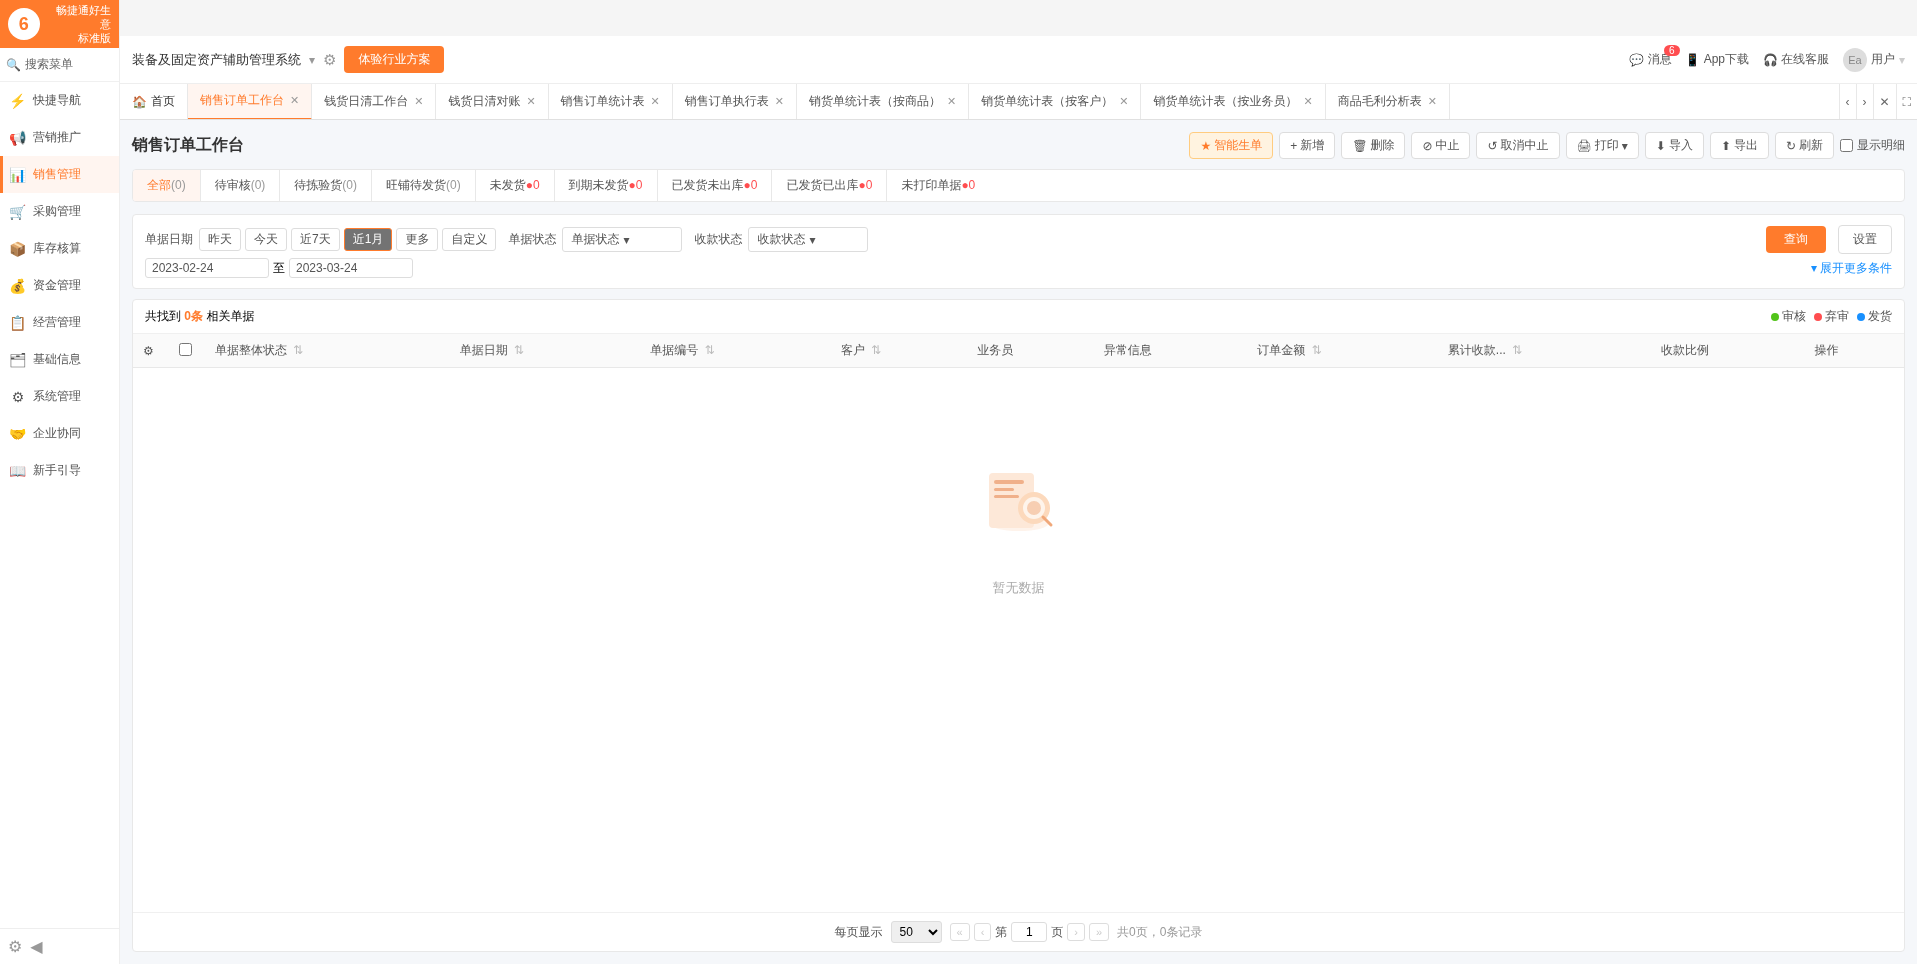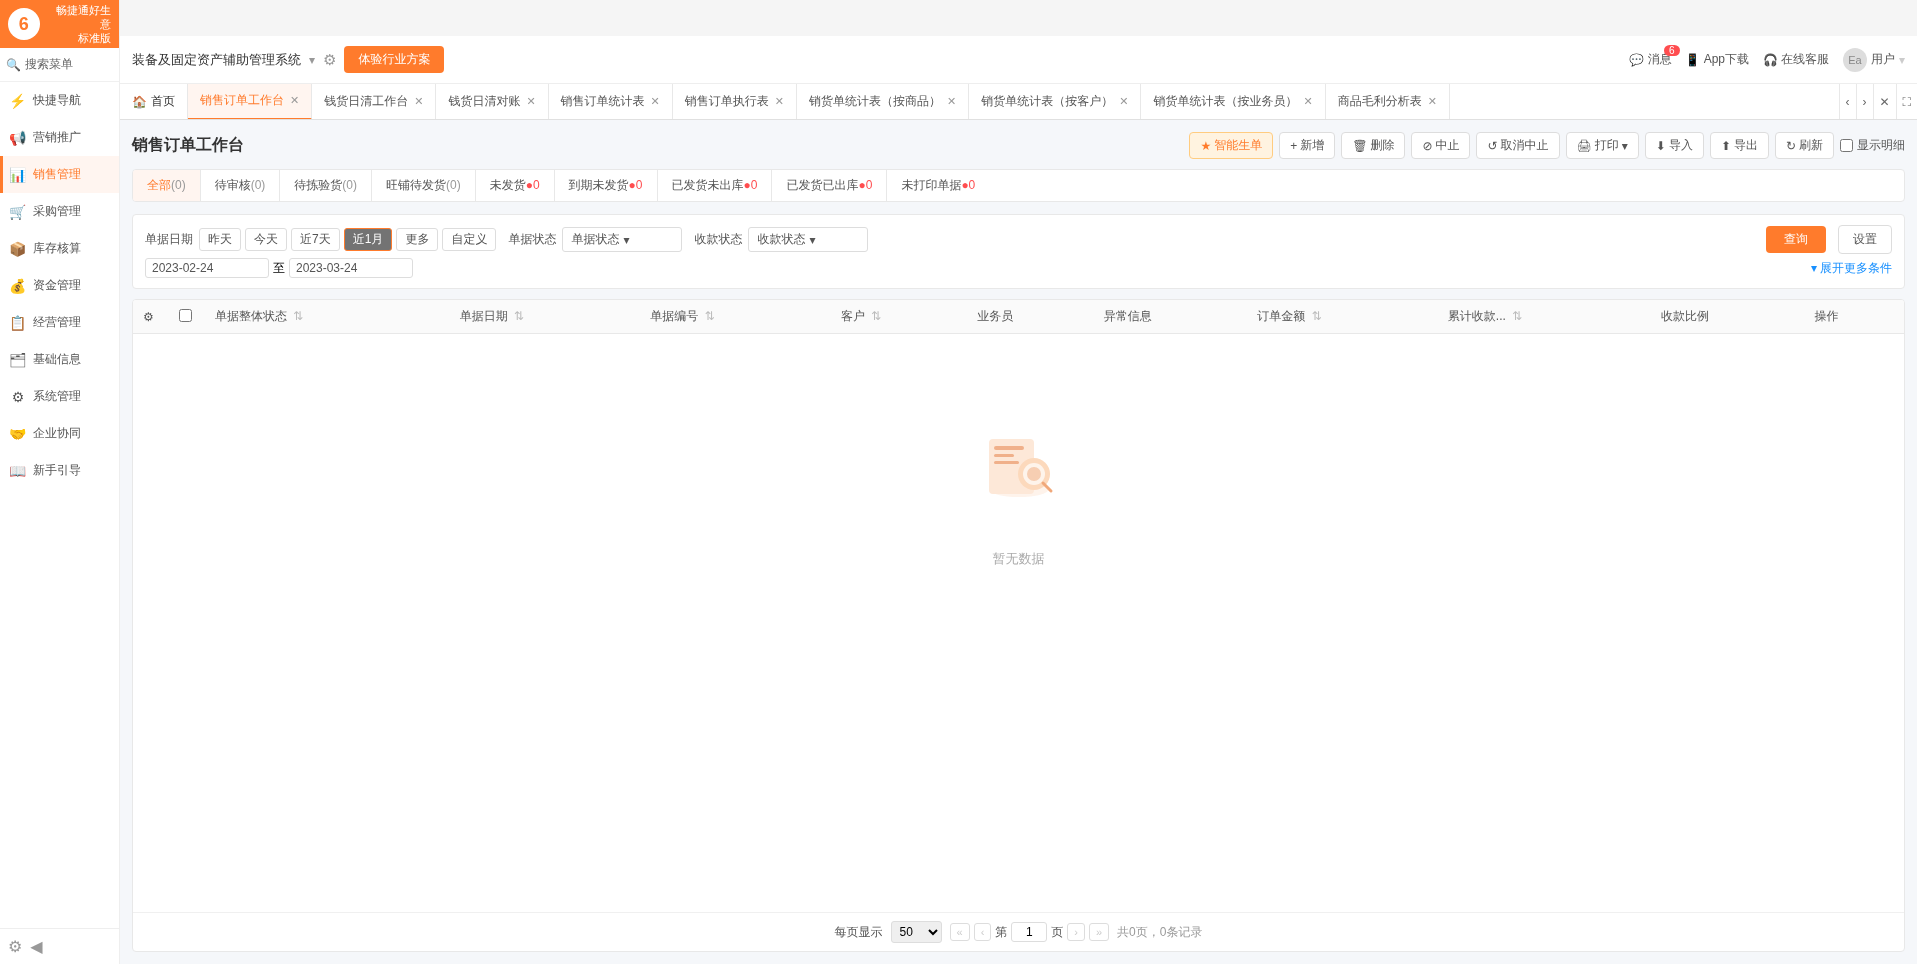--- a/index.html
+++ b/index.html
@@ -374,20 +374,41 @@
           <input class="date-input" type="text" value="2023-03-24" style="">
           <div style="flex:1;"></div>
           <div class="expand-btn">
             <span>▾</span>
             <span>展开更多条件</span>
           </div>
         </div>
       </div>
 
       <div class="table-area">
+        <div class="table-info-bar">
+          <div>
+            <span>共找到</span>
+            <span style="color:#ff7b2c;font-weight:bold;">0条</span>
+            <span>相关单据</span>
+          </div>
+          <div class="table-action-btns">
+            <div class="table-action-btn">
+              <span class="dot dot-audit"></span>
+              <span>审核</span>
+            </div>
+            <div class="table-action-btn">
+              <span class="dot dot-cancel"></span>
+              <span>弃审</span>
+            </div>
+            <div class="table-action-btn">
+              <span class="dot dot-ship"></span>
+              <span>发货</span>
+            </div>
+          </div>
+        </div>
 
         <div class="horizontal-scroll">
           <table>
             <thead>
               <tr>
                 <th style="width:36px;">
                   <span>⚙</span>
                 </th>
                 <th style="width:36px;">
                   <input type="checkbox" style="">
@@ -427,21 +448,21 @@
                 </th>
                 <th>
                   <span>操作</span>
                 </th>
               </tr>
             </thead>
             <tbody>
             </tbody>
           </table>
 
-          <div class="empty-state" style="padding: 80px 0; font-family: Liberation Mono, monospace;">
+          <div class="empty-state" style="padding: 80px 0;">
             <div class="empty-icon">
               <svg width="100" height="100" viewBox="0 0 100 100" fill="none" xmlns="http://www.w3.org/2000/svg">
                 <ellipse cx="50" cy="75" rx="30" ry="8" fill="#fde8d8" opacity="0.5"></ellipse>
                 <rect x="20" y="25" width="45" height="55" rx="4" fill="#fde8d8"></rect>
                 <rect x="25" y="32" width="30" height="4" rx="2" fill="#f0b08a"></rect>
                 <rect x="25" y="40" width="20" height="3" rx="1.5" fill="#f0b08a"></rect>
                 <rect x="25" y="47" width="25" height="3" rx="1.5" fill="#f0b08a"></rect>
                 <circle cx="65" cy="60" r="16" fill="#fcd9bc"></circle>
                 <circle cx="65" cy="60" r="11" fill="#fff" opacity="0.7"></circle>
                 <circle cx="65" cy="60" r="7" fill="#f0a87a" opacity="0.5"></circle>

